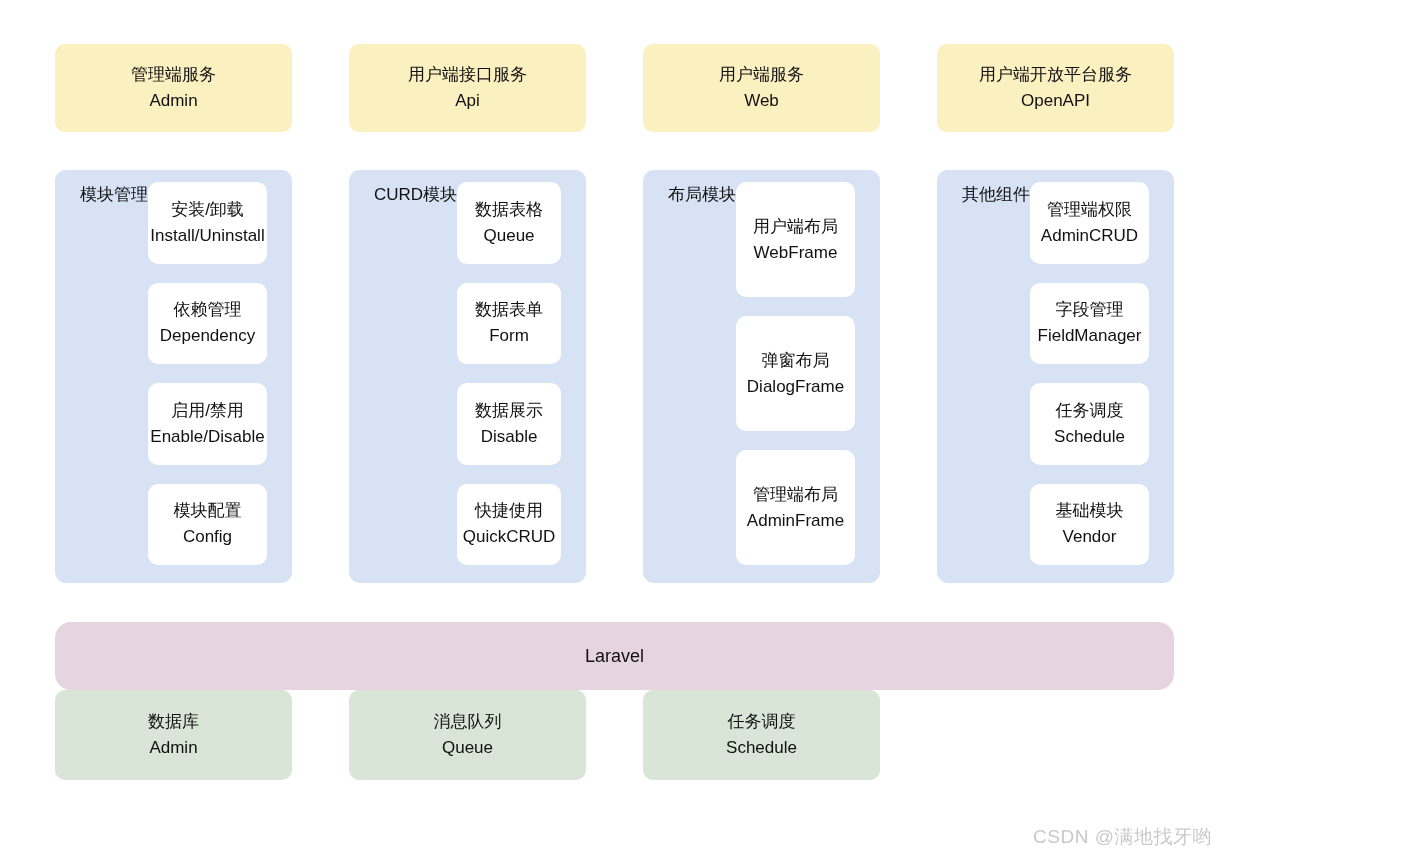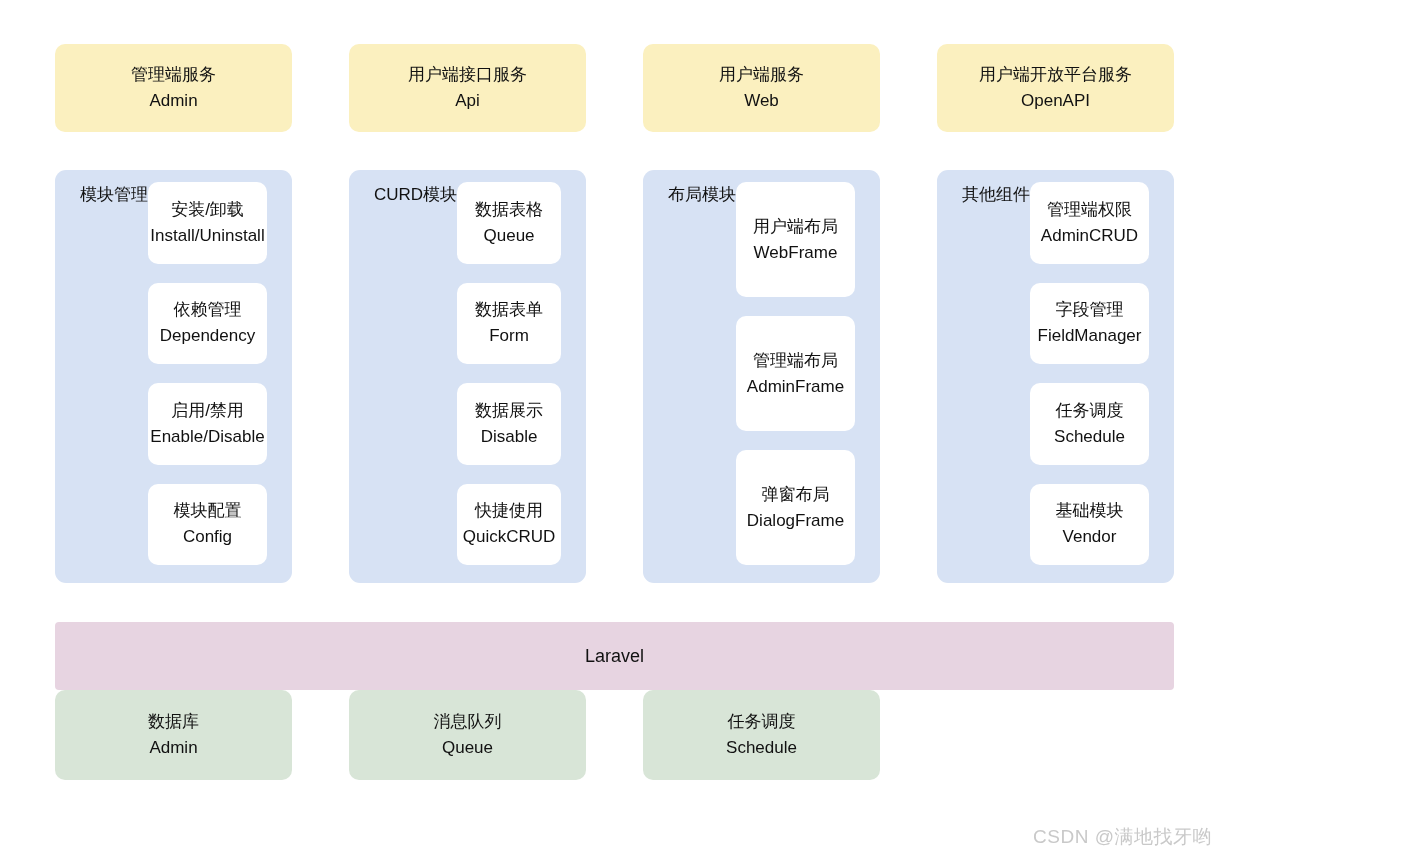--- a/index.html
+++ b/index.html
@@ -65,21 +65,21 @@
     justify-content: center;
     align-items: center;
     text-align: center;
     font-size: 17px;
     line-height: 26px;
   }
   .laravel-bar {
     margin-top: 39px;
     height: 68px;
     background: #e7d4e1;
-    border-radius: 4px;
+    border-radius: 16px;
     display: flex;
     justify-content: center;
     align-items: center;
     font-size: 18px;
   }
   .infra { }
   .infra .box { height: 90px; background: #d8e5d7; }
   .watermark {
     position: absolute;
     right: 12px;
@@ -160,27 +160,27 @@
     </div>
 
     <div class="panel three">
       <div class="panel-title">布局模块</div>
       <div class="cards">
         <div class="card">
           <div>用户端布局</div>
           <div>WebFrame</div>
         </div>
         <div class="card">
+          <div>弹窗布局</div>
+          <div>DialogFrame</div>
+        </div>
+        <div class="card">
           <div>管理端布局</div>
           <div>AdminFrame</div>
         </div>
-        <div class="card">
-          <div>弹窗布局</div>
-          <div>DialogFrame</div>
-        </div>
       </div>
     </div>
 
     <div class="panel">
       <div class="panel-title">其他组件</div>
       <div class="cards">
         <div class="card">
           <div>管理端权限</div>
           <div>AdminCRUD</div>
         </div>

